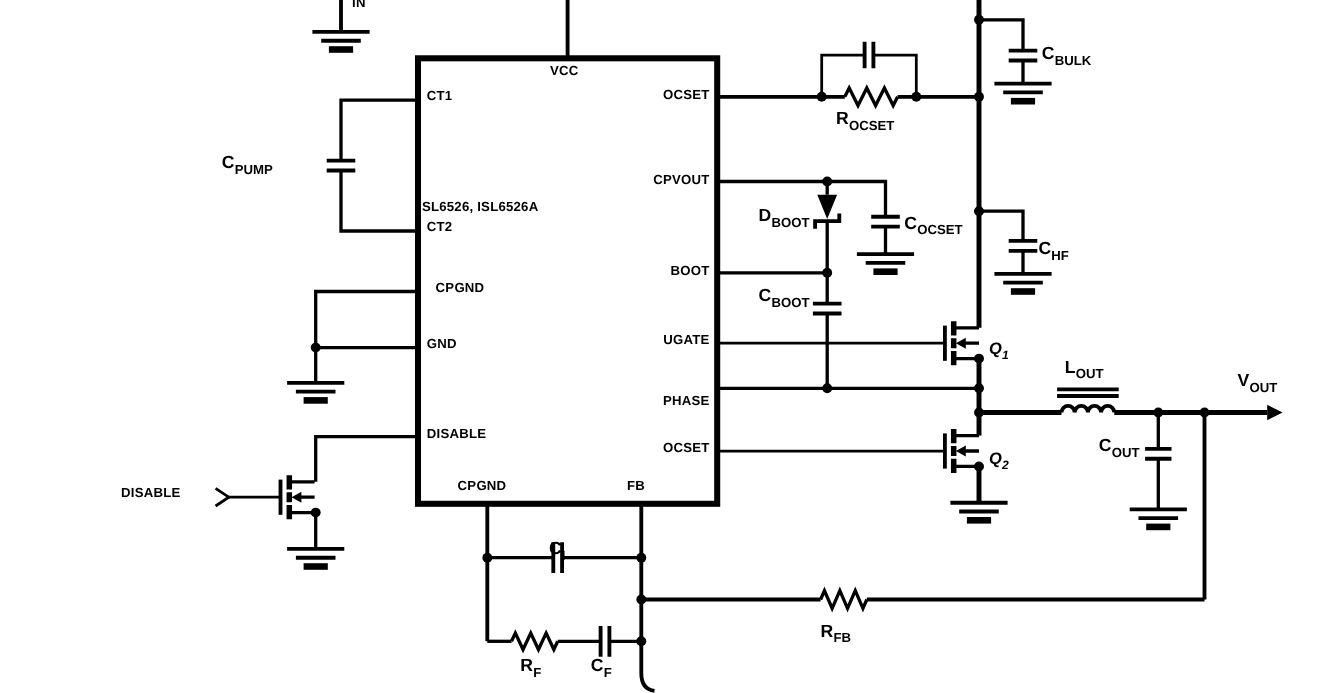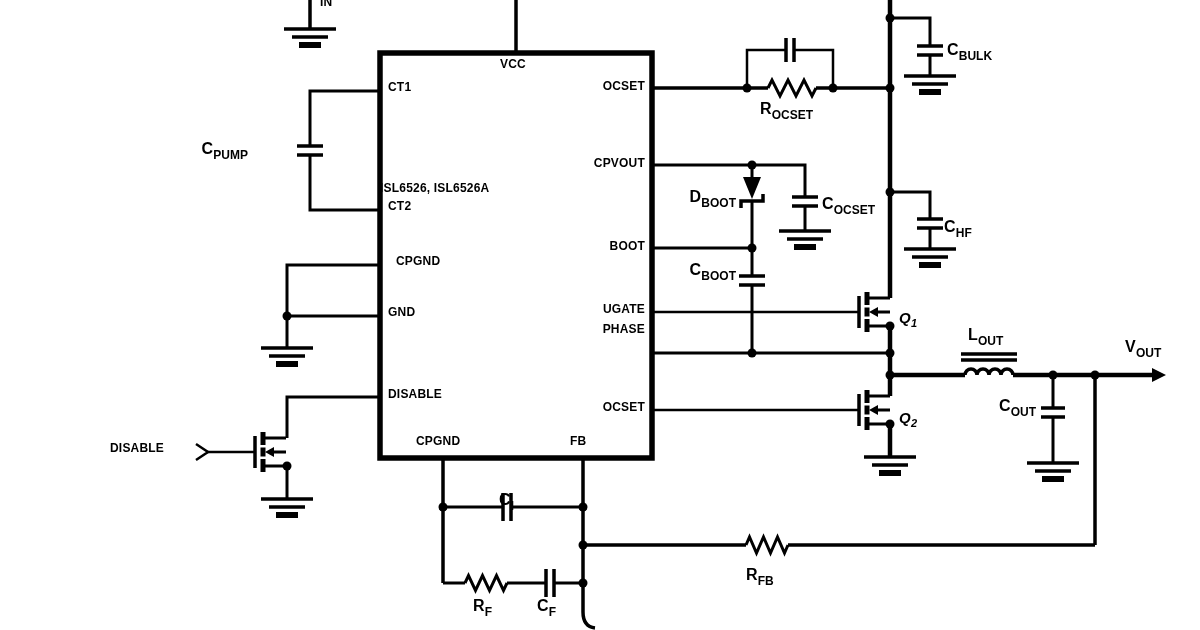--- a/index.html
+++ b/index.html
@@ -167,21 +167,21 @@
 <div class="lbl pin" style="left:388px;top:200px">CT2</div>
 <div class="lbl pin" style="left:396px;top:255px">CPGND</div>
 <div class="lbl pin" style="left:388px;top:306px">GND</div>
 <div class="lbl pin" style="left:388px;top:388px">DISABLE</div>
 <div class="lbl pin" style="left:416px;top:435px">CPGND</div>
 <div class="lbl pin" style="left:570px;top:435px">FB</div>
 <div class="lbl pin" style="right:555px;top:80px">OCSET</div>
 <div class="lbl pin" style="right:555px;top:157px">CPVOUT</div>
 <div class="lbl pin" style="right:555px;top:240px">BOOT</div>
 <div class="lbl pin" style="right:555px;top:303px">UGATE</div>
-<div class="lbl pin" style="right:555px;top:323px">PHASE</div>
+<div class="lbl pin" style="right:555px;top:358px">PHASE</div>
 <div class="lbl pin" style="right:555px;top:401px">OCSET</div>
 <div class="lbl pin ctr" style="left:380px;top:182px;width:272px">ISL6526, ISL6526A</div>
 
 <div class="lbl tiny" style="left:320px;top:-4px">IN</div>
 
 <div class="lbl" style="right:952px;top:140px"><span>C</span><sub>PUMP</sub></div>
 <div class="lbl" style="left:760px;top:100px"><span>R</span><sub>OCSET</sub></div>
 <div class="lbl" style="left:947px;top:41px"><span>C</span><sub>BULK</sub></div>
 <div class="lbl" style="right:464px;top:188px"><span>D</span><sub>BOOT</sub></div>
 <div class="lbl" style="left:822px;top:195px"><span>C</span><sub>OCSET</sub></div>

